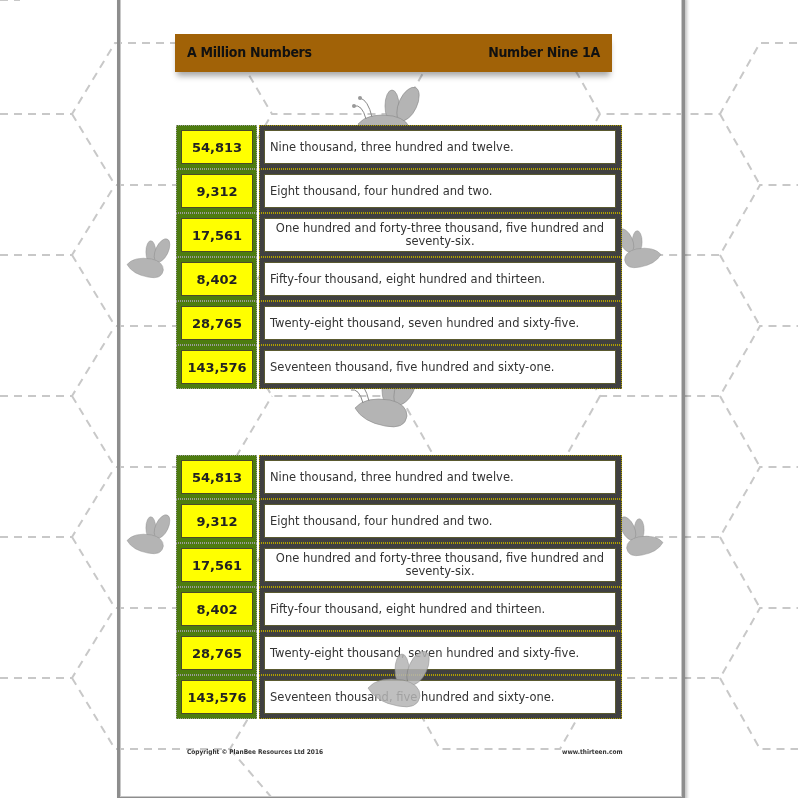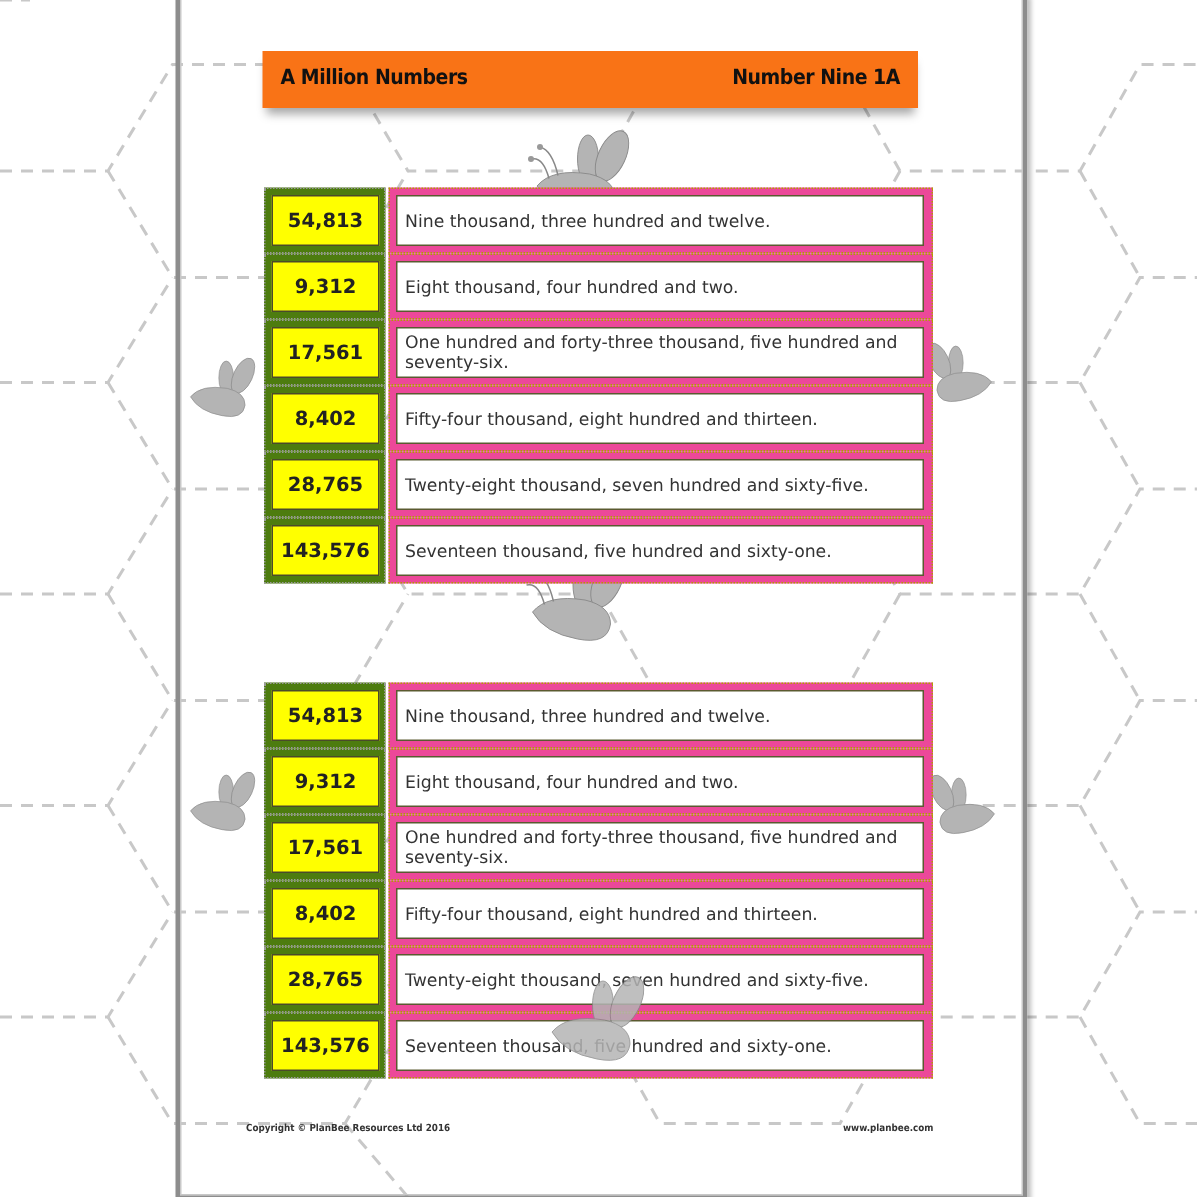--- a/index.html
+++ b/index.html
@@ -1,27 +1,27 @@
 <!DOCTYPE html>
 <html><head>
 <meta charset="utf-8">
 <style>
   html,body{margin:0;padding:0;}
   body{width:798px;height:798px;position:relative;overflow:hidden;background:#fff;font-family:"DejaVu Sans",sans-serif;}
   .bg{position:absolute;left:0;top:0;width:798px;height:798px;}
   .page{position:absolute;left:117px;top:-4px;width:562px;height:798px;background:transparent;border:3px solid #8d8d8d;box-shadow:inset 0 0 0 1px #c8c8c8, 2px 2px 3px rgba(0,0,0,0.25);}
-  .header{position:absolute;left:175px;top:34px;width:437px;height:38px;background:#f97316;box-shadow:0 6px 6px -2px rgba(0,0,0,0.35);}
+  .header{position:absolute;left:175px;top:34px;width:437px;height:38px;background:#a16207;box-shadow:0 6px 6px -2px rgba(0,0,0,0.35);}
   .header span{position:absolute;top:10px;font-family:"DejaVu Sans Condensed","DejaVu Sans",sans-serif;font-weight:bold;font-size:14px;color:#111;letter-spacing:-0.3px;}
   .header .left{left:12px;}
   .header .right{right:12px;}
   .block{position:absolute;left:176px;width:446px;}
   .row{position:relative;height:44px;}
   .numcell{position:absolute;left:0;top:0;width:81px;height:44px;border:1px dotted #9a9a9a;box-sizing:border-box;background:#4d7c0f;}
   .numcell .inner{position:absolute;left:4px;top:4px;width:72px;height:34px;background:#ffff00;border:1.5px solid #4a4a2a;box-sizing:border-box;display:flex;align-items:center;justify-content:center;font-weight:bold;font-size:13px;color:#222;}
-  .txtcell{position:absolute;left:83px;top:0;width:363px;height:44px;background:#ec4899;border:1px dotted #b0a000;box-sizing:border-box;}
+  .txtcell{position:absolute;left:83px;top:0;width:363px;height:44px;background:#404040;border:1px dotted #b0a000;box-sizing:border-box;text-align:center;}
   .txtcell .inner{position:absolute;left:4px;top:4px;width:352px;height:34px;background:#fff;border:1.5px solid #5a5a30;box-sizing:border-box;display:flex;align-items:center;padding:0 5px;font-size:11.5px;color:#333;line-height:13px;}
   .footer{position:absolute;top:748px;font-family:"DejaVu Sans Condensed","DejaVu Sans",sans-serif;font-weight:bold;font-size:6.5px;color:#333;}
   .bee{position:absolute;}
 </style>
 </head>
 <body>
 
 <svg class="bg" viewBox="0 0 798 798" xmlns="http://www.w3.org/2000/svg">
   <g stroke="#c8c8c8" stroke-width="2" stroke-dasharray="8,6" fill="none">
     <path d="M0 114 L72 114 L115 43 L230 43 L272 114 L400 114 L440 43 L560 43 L600 114 L720 114 L760 43 L798 43"></path>
@@ -214,14 +214,14 @@
 </div>
 
 <svg class="bee" style="left:358px;top:648px;" width="80" height="70" viewBox="0 0 80 70">
   <g fill="#b4b4b4" stroke="#888" stroke-width="0.6" opacity="0.85">
     <ellipse cx="44" cy="22" rx="7" ry="16"></ellipse>
     <ellipse cx="60" cy="20" rx="9" ry="18" transform="rotate(25 60 20)"></ellipse>
     <path d="M10 40 Q20 28 45 32 Q62 36 62 48 Q60 62 40 58 Q18 54 10 40Z"></path>
   </g>
 </svg>
 
-<div class="footer" style="left:164px;text-align:right;">Copyright © PlanBee Resources Ltd 2016</div>
-<div class="footer" style="left:562px;">www.planbee.com</div>
+<div class="footer" style="left:187px;text-align:right;">Copyright © PlanBee Resources Ltd 2016</div>
+<div class="footer" style="left:562px;">www.thirteen.com</div>
 
 </body></html>

